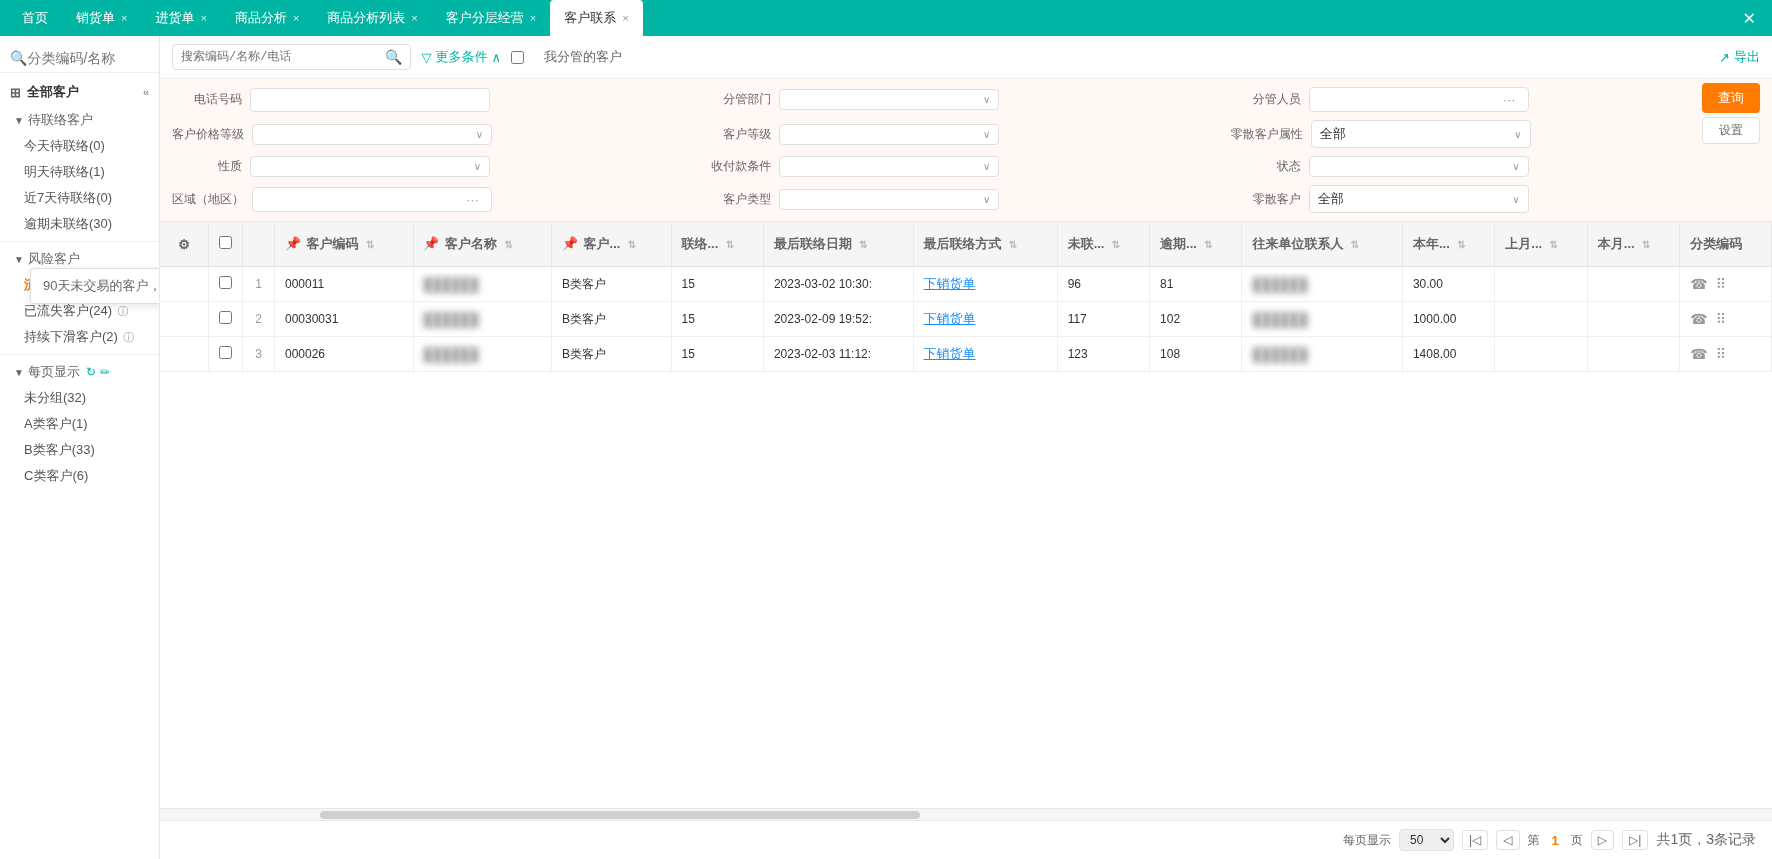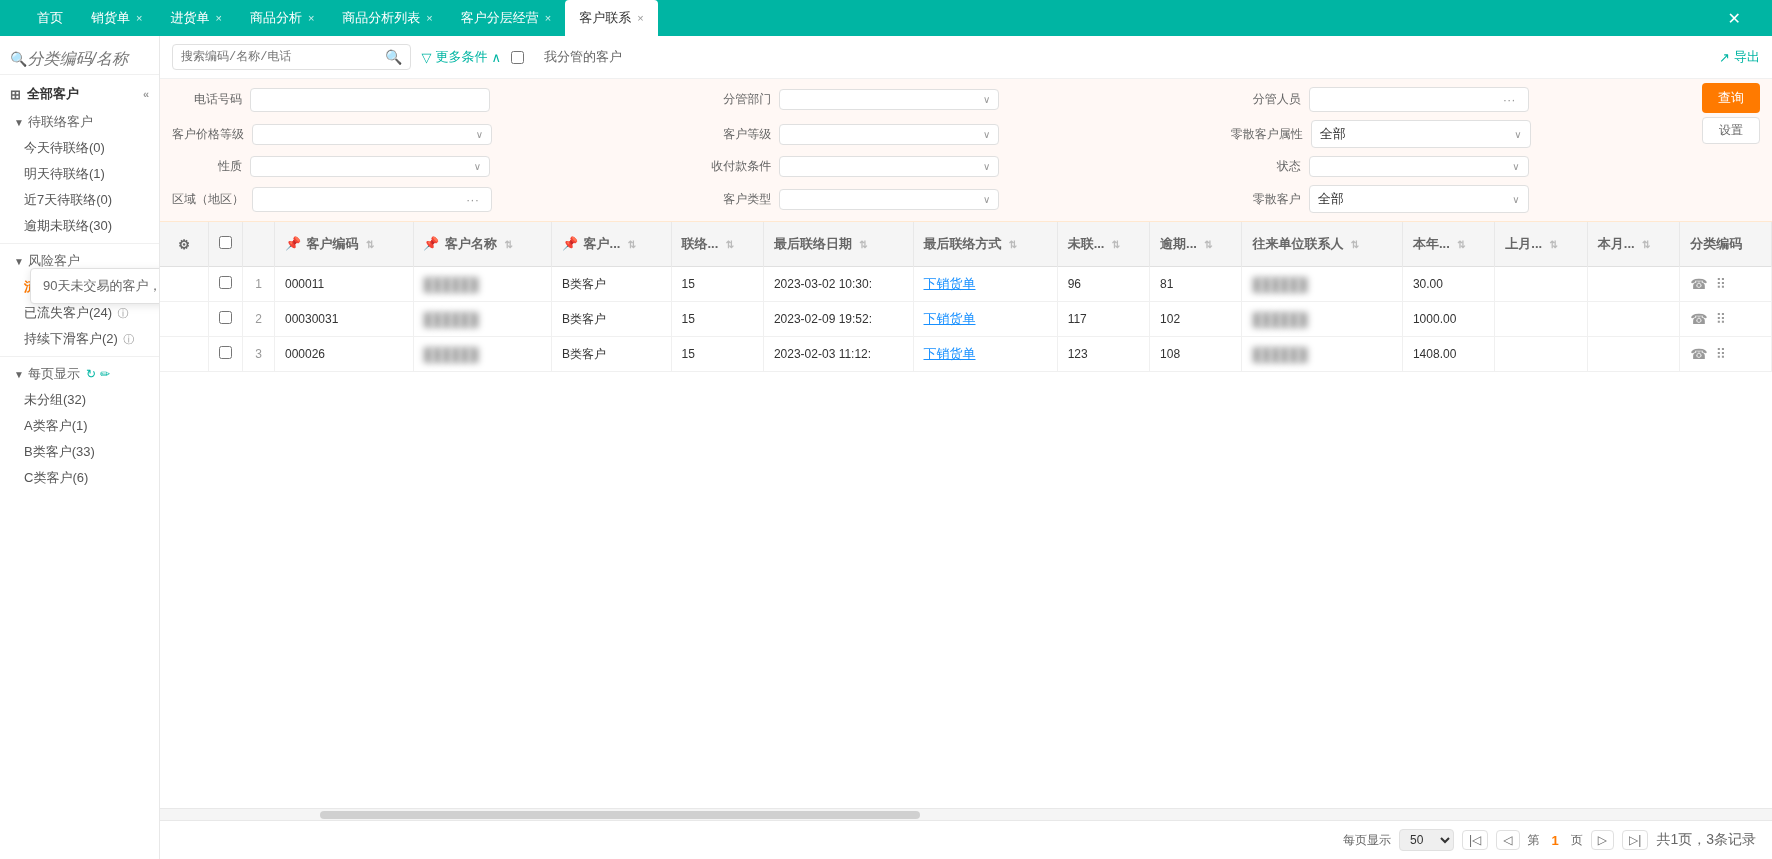--- a/index.html
+++ b/index.html
@@ -2,21 +2,21 @@
 <html><head>
   <meta charset="utf-8">
   <style>
     * { box-sizing: border-box; margin: 0; padding: 0; font-family: 'Microsoft YaHei', Arial, sans-serif; font-size: 13px; }
     body { background: #f5f5f5; overflow: hidden; width: 1772px; height: 859px; }
 
     
     .top-tabs {
       display: flex; align-items: center;
       background: #00b5a3;
-      height: 36px; padding: 0 23px;
+      height: 36px; padding: 0 8px;
       position: relative;
     }
     .top-tab {
       display: flex; align-items: center;
       padding: 0 14px; height: 36px;
       color: #fff; cursor: pointer;
       font-size: 13px; white-space: nowrap;
       position: relative;
     }
     .top-tab.active {
@@ -45,23 +45,22 @@
       overflow-y: auto;
       padding: 8px 0;
     }
     .sidebar-search {
       display: flex; align-items: center;
       padding: 6px 10px;
       border-bottom: 1px solid #f0f0f0;
       margin-bottom: 4px;
     }
     .sidebar-search input {
-      border: none; outline: none; flex: 1; font-size: 16px; color: #4d7c0f;
+      border: none; outline: none; flex: 1; font-size: 14px; color: #4d7c0f;
       background: transparent;
-      font-style: italic;
     }
     .sidebar-search .search-icon { color: #ccc; font-size: 14px; }
 
     .sidebar-section-header {
       display: flex; align-items: center;
       padding: 6px 10px;
       font-weight: bold; color: #333;
       cursor: pointer;
     }
     .sidebar-section-header .grid-icon { margin-right: 6px; color: #666; }

